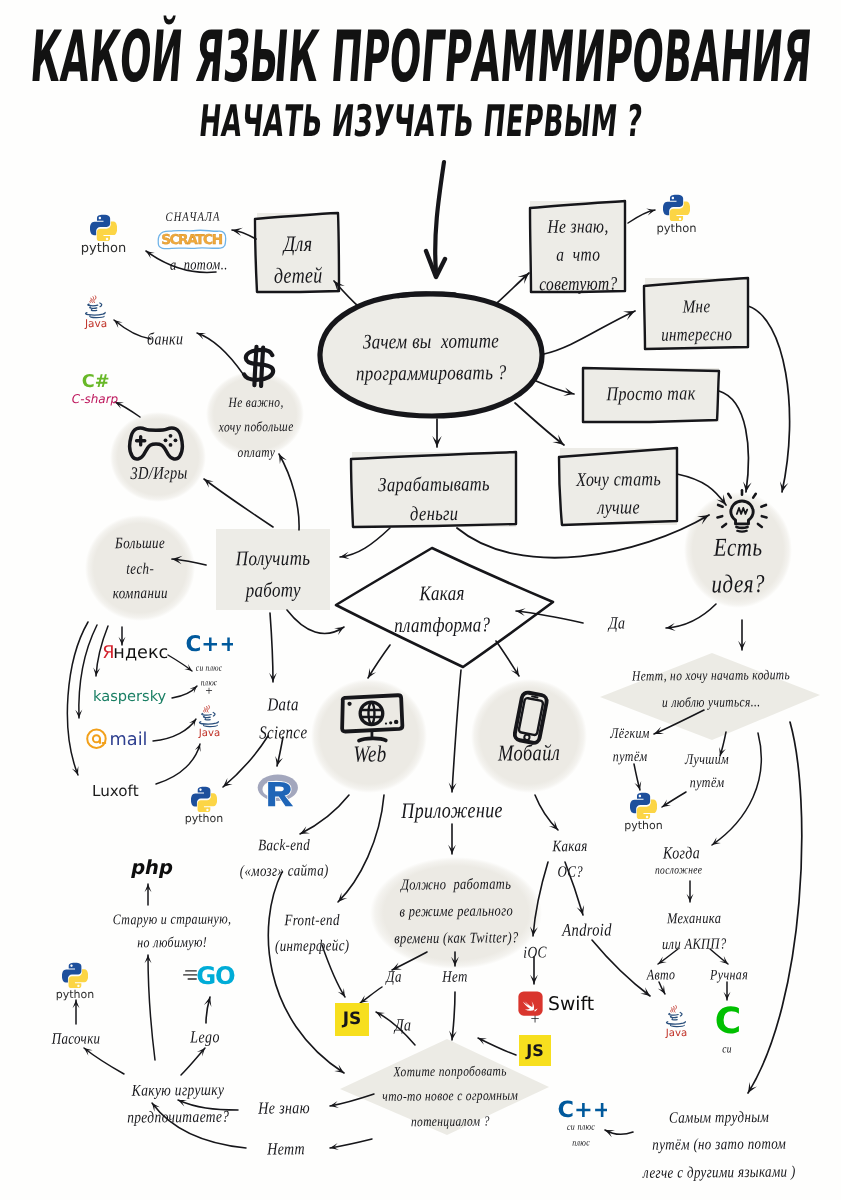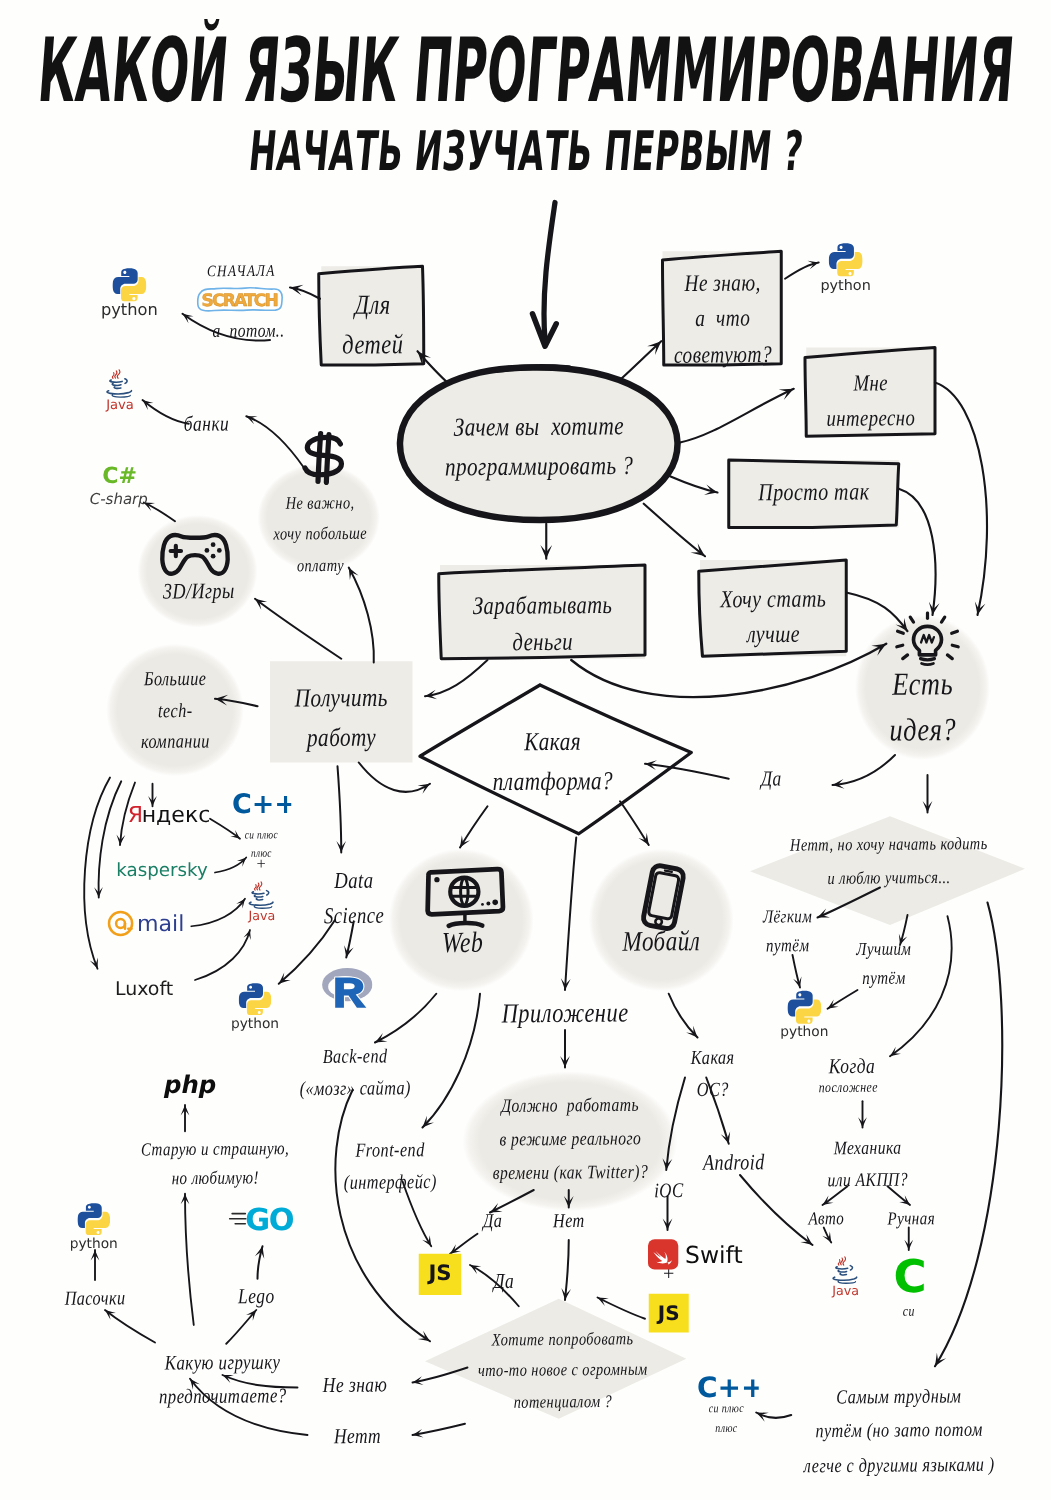--- a/index.html
+++ b/index.html
@@ -429,21 +429,21 @@
       <path d="M28 41c-2.4 1.1-1.1 2.6 1.4 3 4 .8 9.4.4 12.6-.5"></path>
       <path d="M51 22.5c4.5 2 6.6 4.5 4.5 7.2-1.6 2-4 3.3-4 3.3"></path>
     </g>
     <path d="M14 50c-6.8 2.3-3 5 3.6 5.9 12.2 1.7 31.5 1.2 41.7-1.6 4.8-1.5 7.4-3.2 6.8-4.5" fill="none" stroke="#2a4f7c" stroke-width="3.8" stroke-linecap="round"></path>
     <path d="M23 58.5c-3.7 3.9 5.2 5.7 17.5 5.9 13.4.1 22.9-1.8 22.9-3.9" fill="none" stroke="#2a4f7c" stroke-width="3.2" stroke-linecap="round"></path>
     <text x="40" y="92" font-family="DejaVu Sans,sans-serif" font-size="30" font-weight="400" fill="#c1352b" text-anchor="middle">Java</text>
       </svg></div>
     <div class="abs" style="left: 78px; top: 372px;"><svg width="34" height="17.68" viewBox="0 0 36 24" xmlns="http://www.w3.org/2000/svg">
         <text x="0" y="20" font-family="DejaVu Sans,sans-serif" font-size="24" font-weight="700" fill="#68b828">C#</text>
       </svg></div>
-    <div class="cap" style="left: 25px; top: 393px; width: 140px; font-size: 12px; color: #404040; font-style: italic;">C-sharp</div>
+    <div class="cap" style="left: 25px; top: 393px; width: 140px; font-size: 12px; color: #be185d; font-style: italic;">C-sharp</div>
     <div class="abs" style="left: 663px; top: 194px;"><svg width="27" height="27" viewBox="0 0 24 24" xmlns="http://www.w3.org/2000/svg">
         <path d="M11.9 0.6c-1 0-2 .1-2.8.25C6.6 1.3 6.2 2.2 6.2 3.9v2.2h5.8v.74H4.03c-1.72 0-3.22 1.03-3.69 3-.54 2.25-.57 3.66 0 6.01.42 1.75 1.42 3 3.14 3h2V15.2c0-1.95 1.69-3.67 3.69-3.67h5.78c1.64 0 2.95-1.35 2.95-3V3.9c0-1.6-1.35-2.8-2.95-3.07-1.01-.17-2.06-.25-3.05-.23zM8.77 2.37c.6 0 1.09.5 1.09 1.11 0 .61-.49 1.1-1.09 1.1-.6 0-1.09-.49-1.09-1.1 0-.61.49-1.11 1.09-1.11z" fill="#1d4f9c"></path>
         <path d="M18.47 6.84v2.56c0 2.03-1.73 3.74-3.69 3.74H8.99c-1.61 0-2.95 1.38-2.95 3v5.62c0 1.6 1.39 2.54 2.95 3 1.87.55 3.66.65 5.9 0 1.49-.43 2.95-1.3 2.95-3v-2.25h-5.89v-.75h8.84c1.72 0 2.36-1.2 2.95-3 .62-1.85.59-3.63 0-6.01-.42-1.71-1.23-3-2.95-3h-2.32zm-3.31 14.2c.6 0 1.09.49 1.09 1.1 0 .61-.49 1.11-1.09 1.11-.6 0-1.09-.5-1.09-1.11 0-.61.49-1.1 1.09-1.1z" fill="#fcd545"></path>
       </svg></div>
     <div class="cap" style="left: 606.5px; top: 222px; width: 140px; font-size: 11.5px; color: rgb(44, 44, 44);">python</div>
     <div class="abs" style="left: 102px; top: 640px;"><svg width="66" height="22.44" viewBox="0 0 82 28" xmlns="http://www.w3.org/2000/svg">
         <text x="0" y="22" font-family="DejaVu Sans,sans-serif" font-size="22" fill="#d3212c">Я</text>
     <text x="14" y="22" font-family="DejaVu Sans,sans-serif" font-size="22" fill="#111">ндекс</text>
       </svg></div>
     <div class="abs" style="left: 93px; top: 686px;"><svg width="76" height="20.520000000000003" viewBox="0 0 104 28" xmlns="http://www.w3.org/2000/svg">

